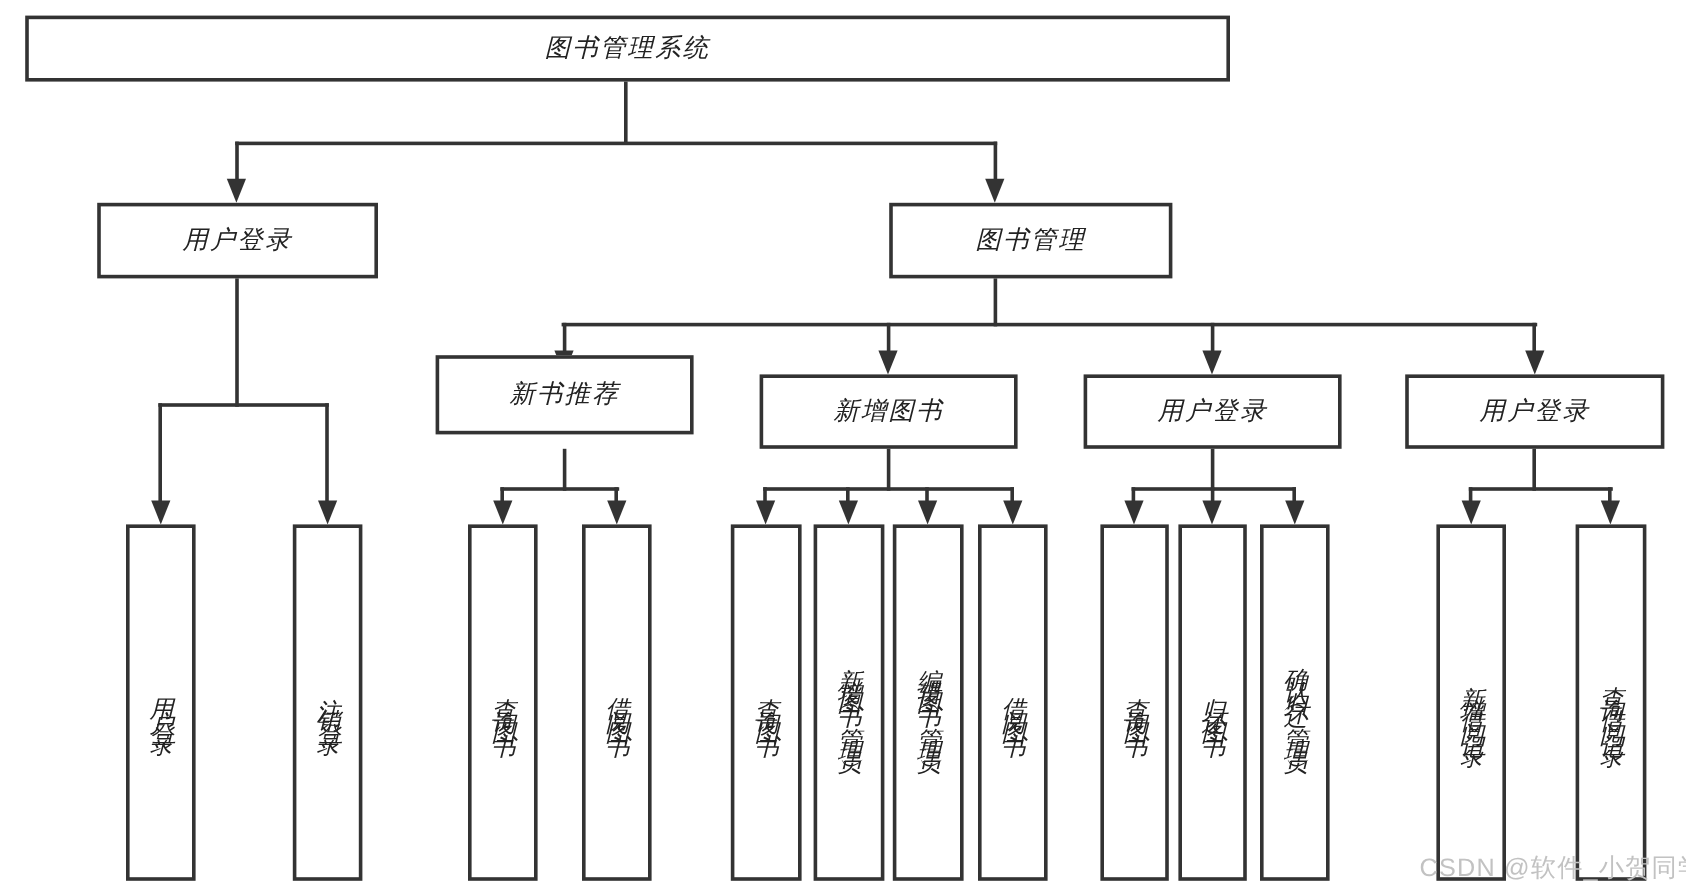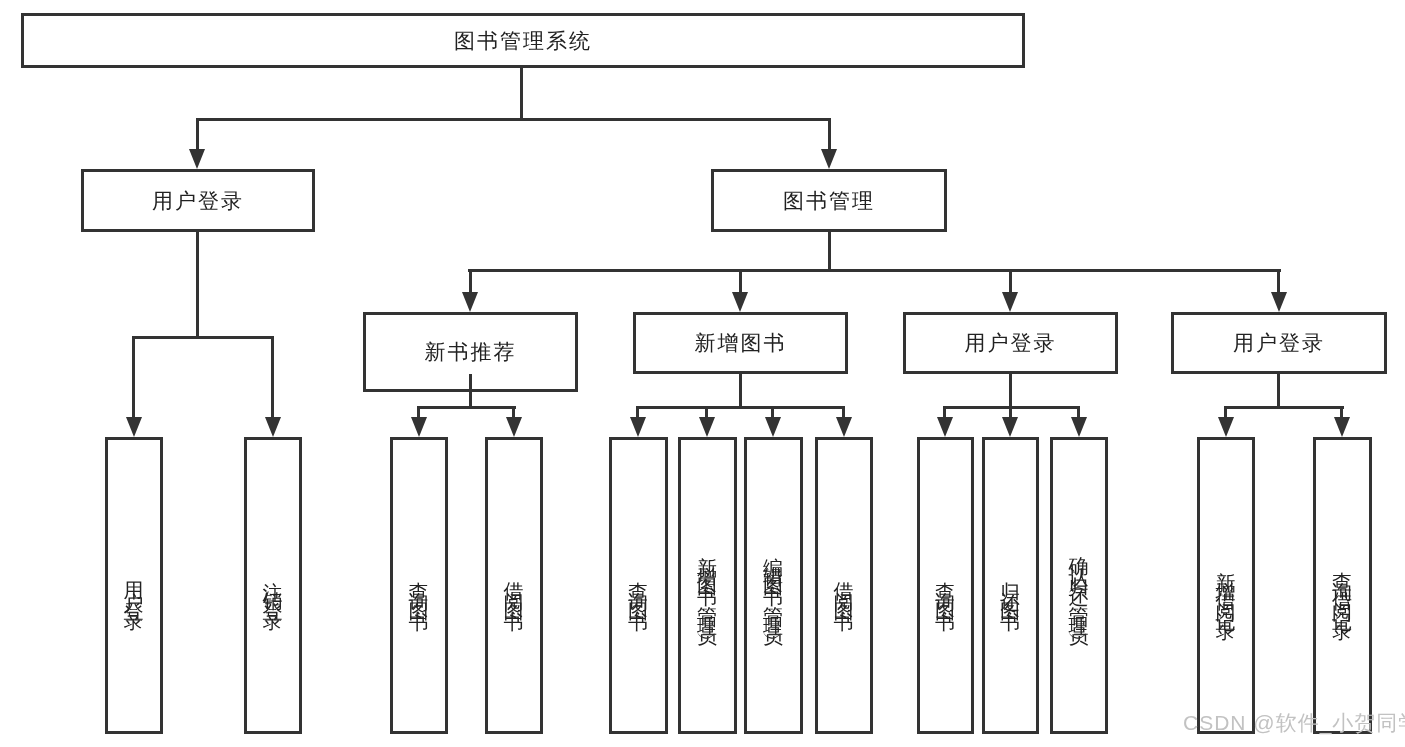--- a/index.html
+++ b/index.html
@@ -18,20 +18,21 @@
     overflow: hidden;
   }
   .box {
     position: absolute;
     box-sizing: border-box;
     border: 3px solid var(--line);
     background: var(--background);
     display: flex;
     align-items: center;
     justify-content: center;
+    font-style: italic;
   }
   .box .lbl {
     font-size: 21px;
     color: var(--text);
     letter-spacing: 2px;
     white-space: nowrap;
     line-height: 1.2;
   }
   .vbox .lbl {
     writing-mode: vertical-rl;
@@ -71,21 +72,21 @@
   <div class="line" style="left:520px;top:68px;width:3px;height:52px"></div>
   <div class="line" style="left:196px;top:118px;width:635px;height:3px"></div>
   <div class="line" style="left:196px;top:118px;width:3px;height:33px"></div>
   <div class="arrow" style="left:189px;top:149px"></div>
   <div class="line" style="left:828px;top:118px;width:3px;height:33px"></div>
   <div class="arrow" style="left:821px;top:149px"></div>
 
   <div class="box" style="left:81px;top:169px;width:234px;height:63px">
     <span class="lbl">用户登录</span>
   </div>
-  <div class="box" style="left:711px;top:169px;width:236px;height:63px">
+  <div class="box" style="left:741px;top:169px;width:236px;height:63px">
     <span class="lbl">图书管理</span>
   </div>
 
   <div class="line" style="left:196px;top:232px;width:3px;height:107px"></div>
   <div class="line" style="left:132px;top:336px;width:142px;height:3px"></div>
   <div class="line" style="left:132px;top:336px;width:3px;height:82px"></div>
   <div class="arrow" style="left:126px;top:417px"></div>
   <div class="line" style="left:271px;top:336px;width:3px;height:82px"></div>
   <div class="arrow" style="left:265px;top:417px"></div>
 
@@ -93,21 +94,21 @@
   <div class="line" style="left:468px;top:269px;width:813px;height:3px"></div>
   <div class="line" style="left:469px;top:269px;width:3px;height:24px"></div>
   <div class="arrow" style="left:462px;top:292px"></div>
   <div class="line" style="left:739px;top:269px;width:3px;height:24px"></div>
   <div class="arrow" style="left:732px;top:292px"></div>
   <div class="line" style="left:1009px;top:269px;width:3px;height:24px"></div>
   <div class="arrow" style="left:1002px;top:292px"></div>
   <div class="line" style="left:1277px;top:269px;width:3px;height:24px"></div>
   <div class="arrow" style="left:1271px;top:292px"></div>
 
-  <div class="box" style="left:363px;top:312px;width:215px;height:80px">
+  <div class="box" style="left:363px;top:296px;width:215px;height:66px">
     <span class="lbl">新书推荐</span>
   </div>
   <div class="box" style="left:633px;top:312px;width:215px;height:62px">
     <span class="lbl">新增图书</span>
   </div>
   <div class="box" style="left:903px;top:312px;width:215px;height:62px">
     <span class="lbl">用户登录</span>
   </div>
   <div class="box" style="left:1171px;top:312px;width:216px;height:62px">
     <span class="lbl">用户登录</span>

